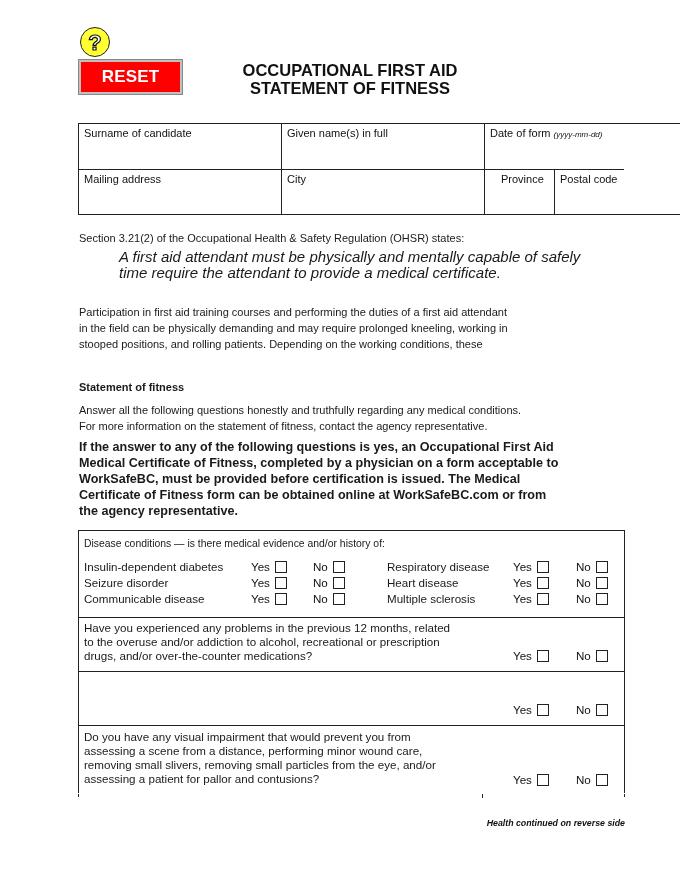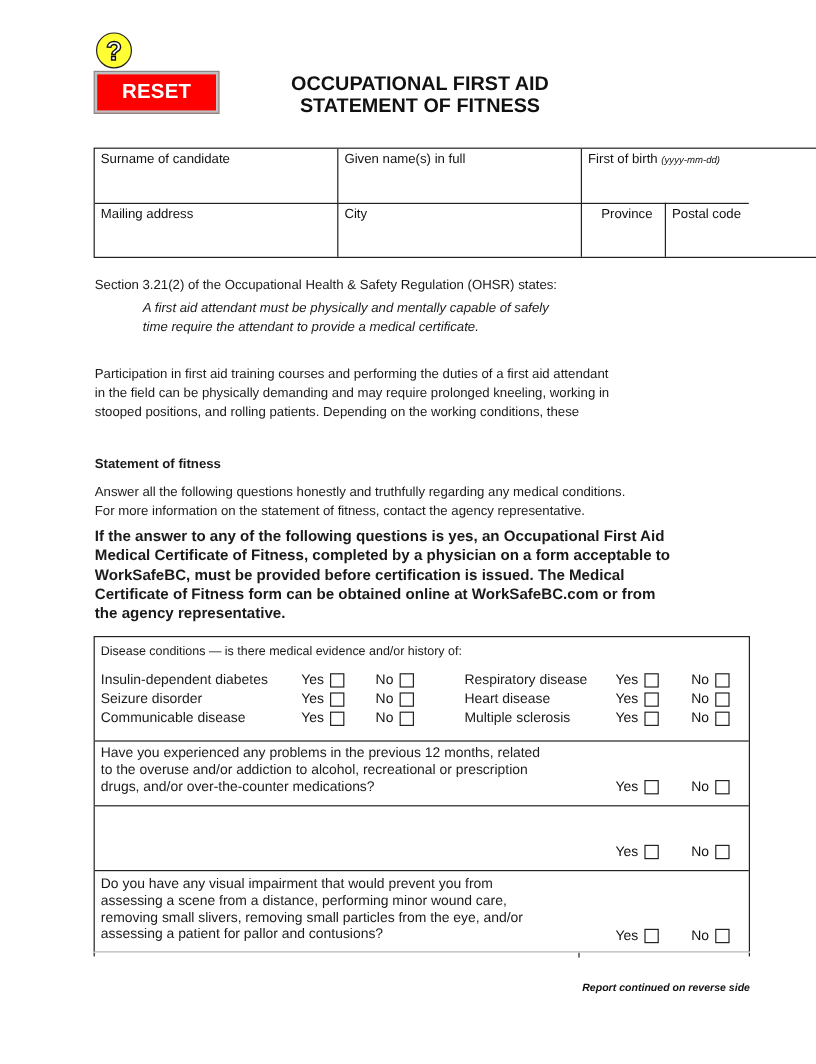--- a/index.html
+++ b/index.html
@@ -22,21 +22,21 @@
     font-size:16.5px; line-height:18px; color:#111; }
 
   
   .cand { left:78px; top:123px; width:632px; height:92px; border:1px solid #222; box-sizing:border-box; }
   .cand .cell { position:absolute; box-sizing:border-box; font-size:11px; padding:3px 5px; }
   .vline { position:absolute; background:#222; width:1px; }
   .hline { position:absolute; background:#222; height:1px; }
   .hint { font-style:italic; font-size:8px; }
 
   .p { left:79px; font-size:11px; line-height:16px; color:#1a1a1a; }
-  .quote { left:119px; top:249px; font-style:italic; font-size:11px; line-height:16px; color:#1a1a1a; }
+  .quote { left:119px; top:249px; font-style:italic; font-size:15px; line-height:16px; color:#1a1a1a; }
   .bold-p { left:79px; top:439px; font-weight:bold; font-size:12.6px; line-height:16px; color:#1a1a1a; }
   .cursor { display:inline-block; width:1px; height:14px; background:#000; vertical-align:-2px; margin:0 -0.5px; }
 
   
   .qbox { left:78px; top:530px; width:547px; height:264px; border:1px solid #222; box-sizing:border-box; }
   .qtext { font-size:11.6px; line-height:14px; color:#1a1a1a; }
   .small { font-size:10.4px; }
   .yn { position:absolute; font-size:11.6px; display:flex; align-items:center; }
   .cb { display:inline-block; width:12px; height:12px; border:1px solid #222; box-sizing:border-box;
         margin-left:5px; background:#fff; cursor:pointer; }
@@ -61,21 +61,21 @@
   <div class="vline" style="left:405px;top:0;height:90px;"></div>
   <div class="vline" style="left:475px;top:45px;height:45px;"></div>
 
   <div class="cell" style="left:0;top:0;width:202px;height:45px;">
     <span>Surname of candidate</span>
   </div>
   <div class="cell" style="left:203px;top:0;width:202px;height:45px;">
     <span>Given name(s) in full</span>
   </div>
   <div class="cell" style="left:406px;top:0;width:139px;height:45px;">
-    <span>First of birth</span>
+    <span>Date of form</span>
     <span class="hint">(yyyy-mm-dd)</span>
   </div>
   <div class="cell" style="left:0;top:46px;width:202px;height:44px;">
     <span>Mailing address</span>
   </div>
   <div class="cell" style="left:203px;top:46px;width:202px;height:44px;">
     <span>City</span>
   </div>
   <div class="cell" style="left:406px;top:46px;width:69px;height:44px;margin-left:11px;">
     <span>Province</span>
@@ -210,13 +210,13 @@
   <div class="yn" style="left:497px;top:242px;">
       <span>No</span>
       <span class="cb"></span>
     </div>
 </div>
 <div class="abs" style="left:78px;top:793px;width:547px;height:1px;background:#fff;"></div>
 <div class="abs" style="left:78px;top:794px;width:1px;height:3px;background:#222;"></div>
 <div class="abs" style="left:624px;top:794px;width:1px;height:3px;background:#222;"></div>
 <div class="abs" style="left:482px;top:794px;width:1px;height:4px;background:#222;"></div>
 
-<div class="abs footer">Report continued on reverse side</div>
+<div class="abs footer">Health continued on reverse side</div>
 
 </body></html>

